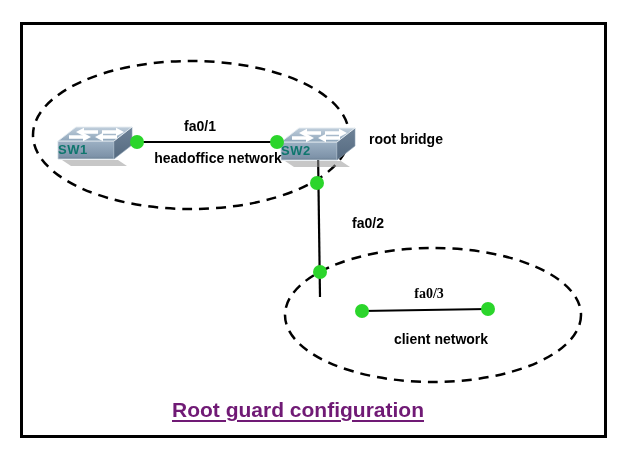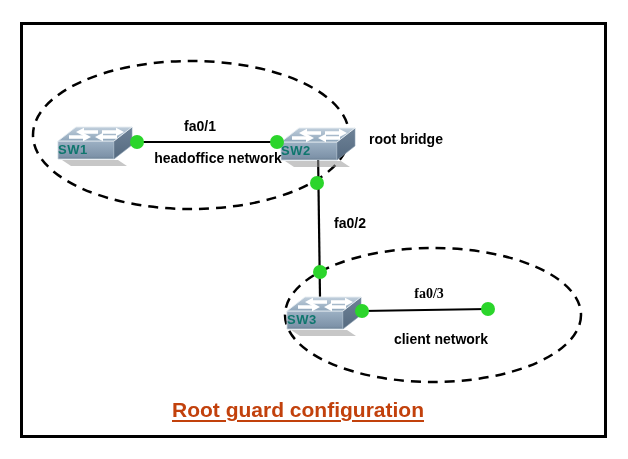--- a/index.html
+++ b/index.html
@@ -55,21 +55,21 @@
   #title {
     position: absolute;
     left: 38px; top: 398px;
     width: 520px;
     text-align: center;
     font-size: 21px;
     font-weight: bold;
     text-decoration: underline;
     text-decoration-thickness: 2px;
     text-underline-offset: 3px;
-    color: #c2410c;
+    color: #701a75;
   }
 </style>
 </head>
 <body>
 
 <div id="canvas">
 
   <svg width="0" height="0" style="position:absolute" aria-hidden="true">
     <defs>
       <linearGradient id="gTop" x1="0" y1="0" x2="0" y2="1">
@@ -119,44 +119,31 @@
       <polygon points="58,20 76,6 76,24 58,38" fill="url(#gSide)" stroke="#8fa3b5" stroke-width="0.6"></polygon>
       <polygon points="2,20 20,6 76,6 58,20" fill="url(#gTop)" stroke="#e6edf2" stroke-width="0.9"></polygon>
       <path d="M42,9.3 L28,9.3 L28,6.8 L20,11 L28,15.2 L28,12.7 L42,12.7 Z" fill="#ffffff"></path>
       <path d="M46,9.3 L60,9.3 L60,6.8 L68,11 L60,15.2 L60,12.7 L46,12.7 Z" fill="#ffffff"></path>
       <path d="M13,14.3 L27,14.3 L27,11.8 L35,16 L27,20.2 L27,17.7 L13,17.7 Z" fill="#ffffff"></path>
       <path d="M61,14.3 L47,14.3 L47,11.8 L39,16 L47,20.2 L47,17.7 L61,17.7 Z" fill="#ffffff"></path>
     </svg>
     <span class="sw-label">SW2</span>
   </div>
 
-  <div class="switch" style="left:285px; top:291px;">
-    <svg width="78" height="46" viewBox="0 0 78 46">
-      <polygon points="6,39 62,39 71,45 15,45" fill="#999999" opacity="0.55"></polygon>
-      <polygon points="2,20 58,20 58,38 2,38" fill="url(#gFront)" stroke="#c9d5de" stroke-width="0.8"></polygon>
-      <polygon points="58,20 76,6 76,24 58,38" fill="url(#gSide)" stroke="#8fa3b5" stroke-width="0.6"></polygon>
-      <polygon points="2,20 20,6 76,6 58,20" fill="url(#gTop)" stroke="#e6edf2" stroke-width="0.9"></polygon>
-      <path d="M42,9.3 L28,9.3 L28,6.8 L20,11 L28,15.2 L28,12.7 L42,12.7 Z" fill="#ffffff"></path>
-      <path d="M46,9.3 L60,9.3 L60,6.8 L68,11 L60,15.2 L60,12.7 L46,12.7 Z" fill="#ffffff"></path>
-      <path d="M13,14.3 L27,14.3 L27,11.8 L35,16 L27,20.2 L27,17.7 L13,17.7 Z" fill="#ffffff"></path>
-      <path d="M61,14.3 L47,14.3 L47,11.8 L39,16 L47,20.2 L47,17.7 L61,17.7 Z" fill="#ffffff"></path>
-    </svg>
-    <span class="sw-label">SW3</span>
-  </div>
 
 
   <div class="dot" style="left:130px; top:135px;"></div>
   <div class="dot" style="left:270px; top:135px;"></div>
   <div class="dot" style="left:310px; top:176px;"></div>
   <div class="dot" style="left:313px; top:265px;"></div>
   <div class="dot" style="left:355px; top:304px;"></div>
   <div class="dot" style="left:481px; top:302px;"></div>
 
   <span class="lbl" style="left:200px; top:126px;">fa0/1</span>
   <span class="lbl" style="left:218px; top:158px;">headoffice network</span>
   <span class="lbl" style="left:406px; top:139px;">root bridge</span>
-  <span class="lbl" style="left:350px; top:223px;">fa0/2</span>
+  <span class="lbl" style="left:368px; top:223px;">fa0/2</span>
   <span class="lbl" style="left:429px; top:294px;font-family:Liberation Serif, serif;">fa0/3</span>
   <span class="lbl" style="left:441px; top:339px;text-align:right;">client network</span>
 
   <div id="title">Root guard configuration</div>
 
 </div>
 
 </body></html>

